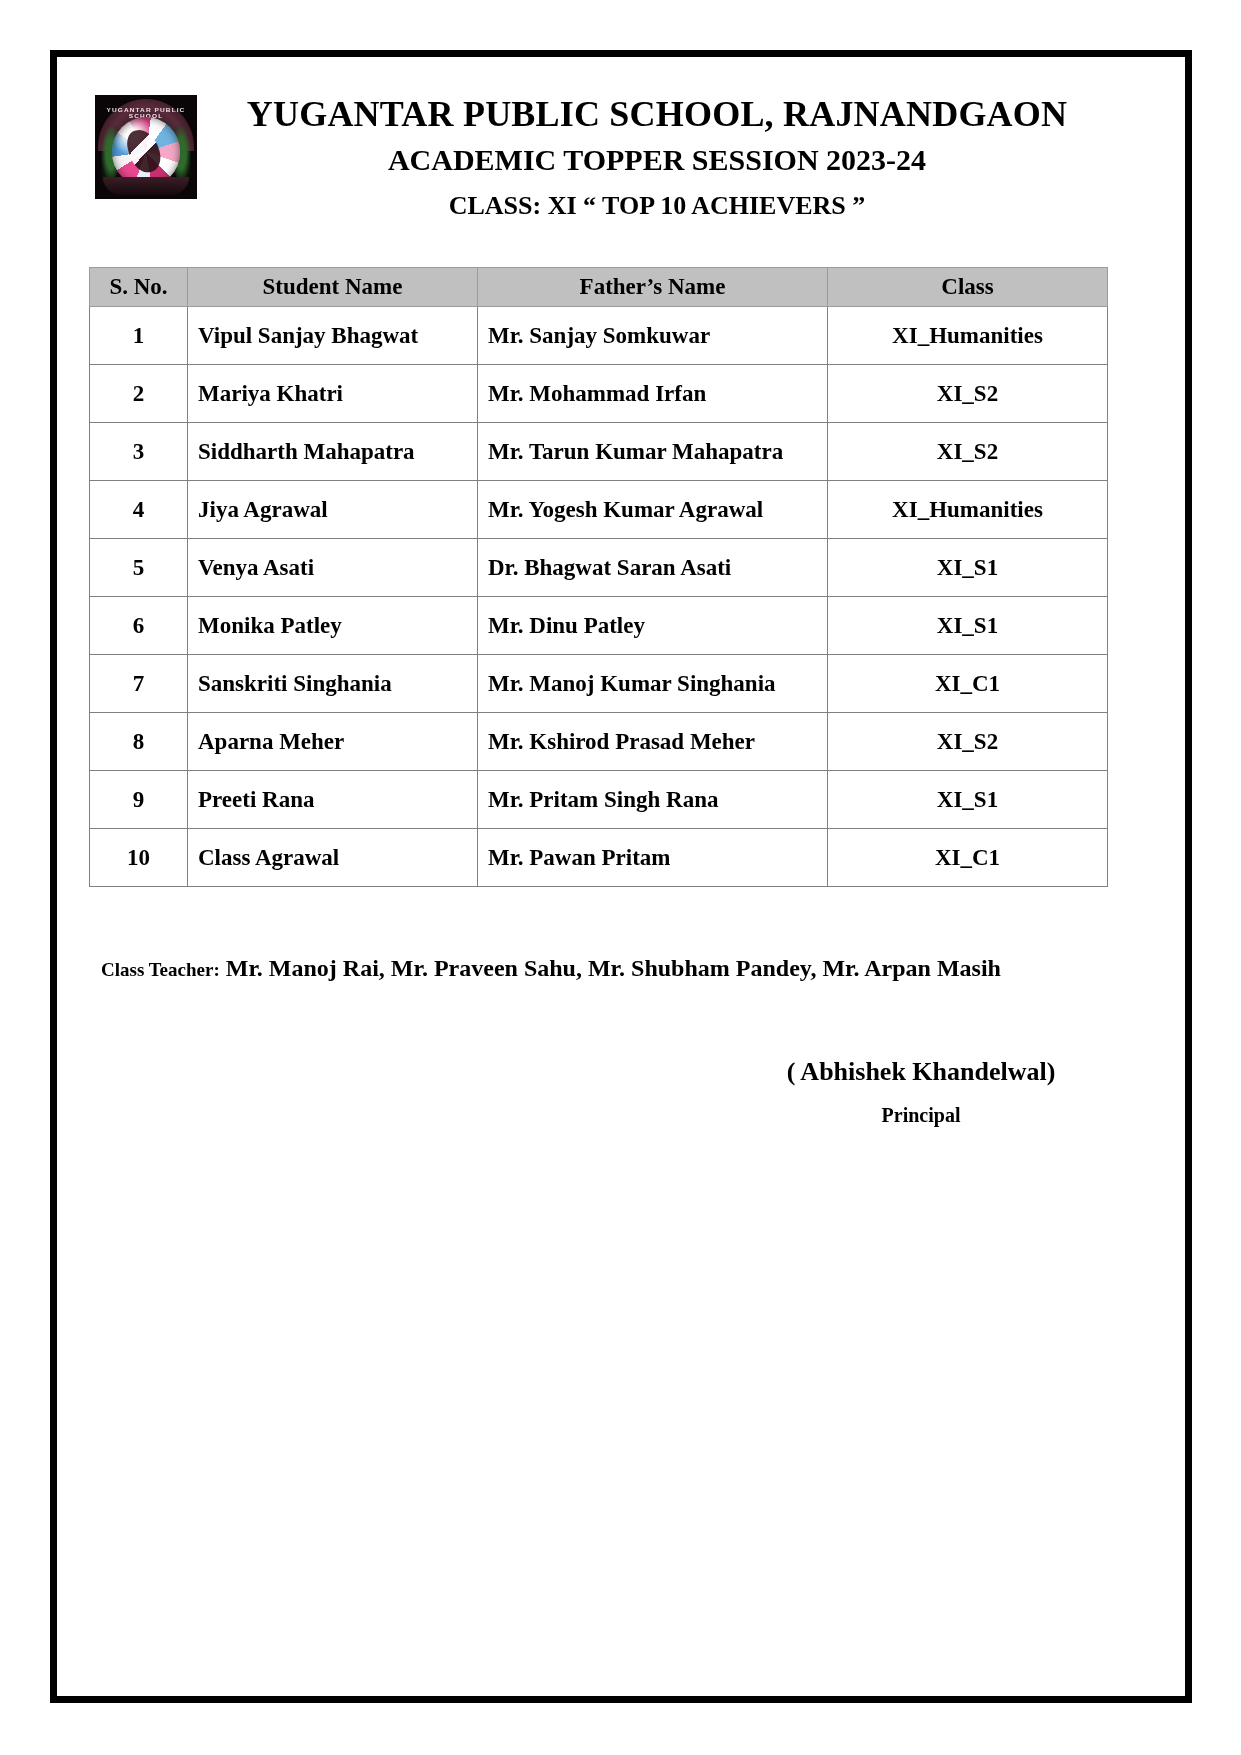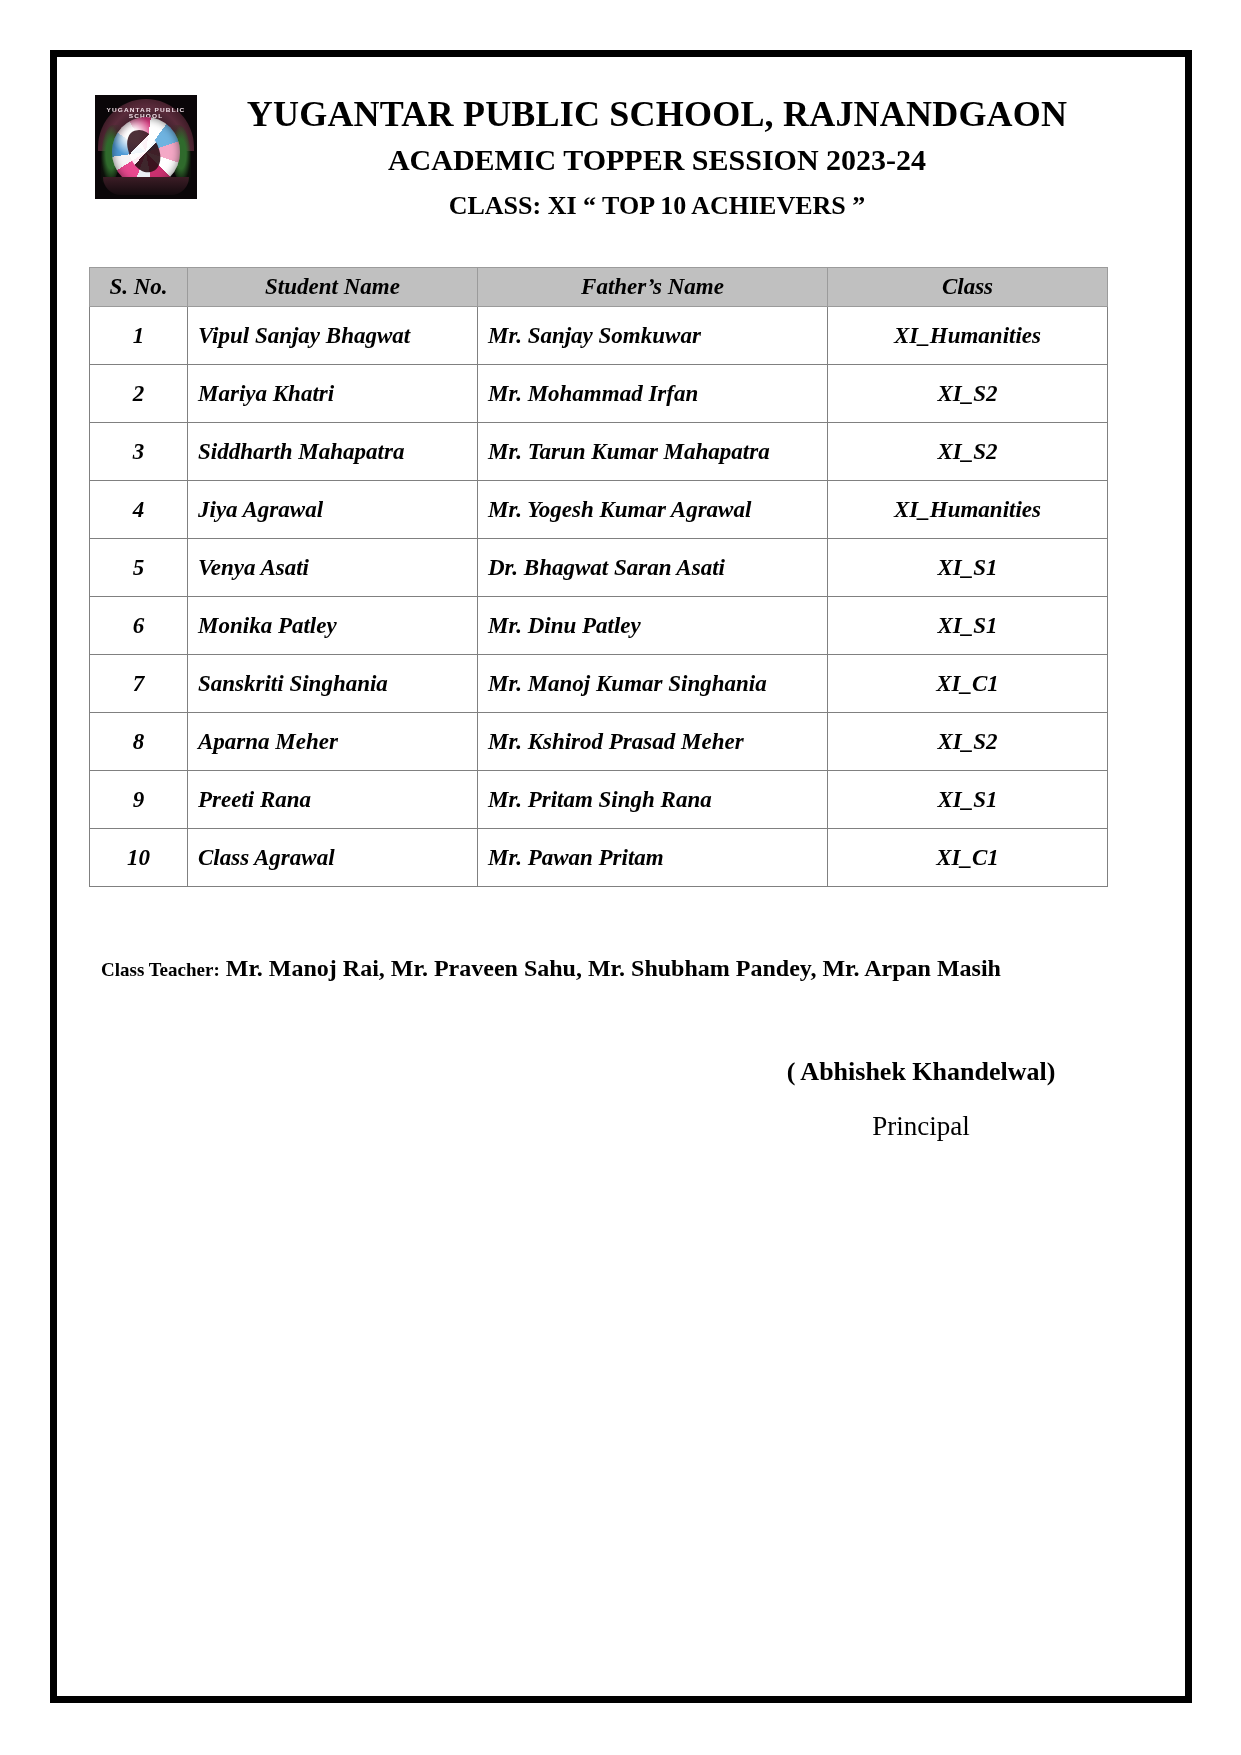--- a/index.html
+++ b/index.html
@@ -149,21 +149,20 @@
     border-collapse: collapse;
     table-layout: fixed;
   }
   .toppers-table th,
   .toppers-table td {
     border: 1px solid #808080;
     box-sizing: border-box;
     font-size: 23px;
     font-weight: bold;
     padding: 0 10px;
-    font-style: italic;
   }
   .toppers-table thead th {
     background: #c0c0c0;
     height: 38px;
     line-height: 38px;
     text-align: center;
     padding: 0 4px;
     border-color: #9b9b9b;
   }
   .toppers-table tbody td {
@@ -195,24 +194,24 @@
     margin-top: 70px;
     text-align: center;
     padding-left: 600px;
   }
   .sign-name {
     font-size: 26px;
     font-weight: bold;
     line-height: 1.35;
   }
   .sign-role {
-    font-size: 27px;
-    font-weight: normal;
+    font-size: 20px;
+    font-weight: bold;
     line-height: 1.35;
-    margin-top: 18px;
+    margin-top: 12px;
   }
 </style>
 </head>
 <body>
 
 <div class="page-frame">
   <div class="page-inner">
 
     <div class="header">
 

